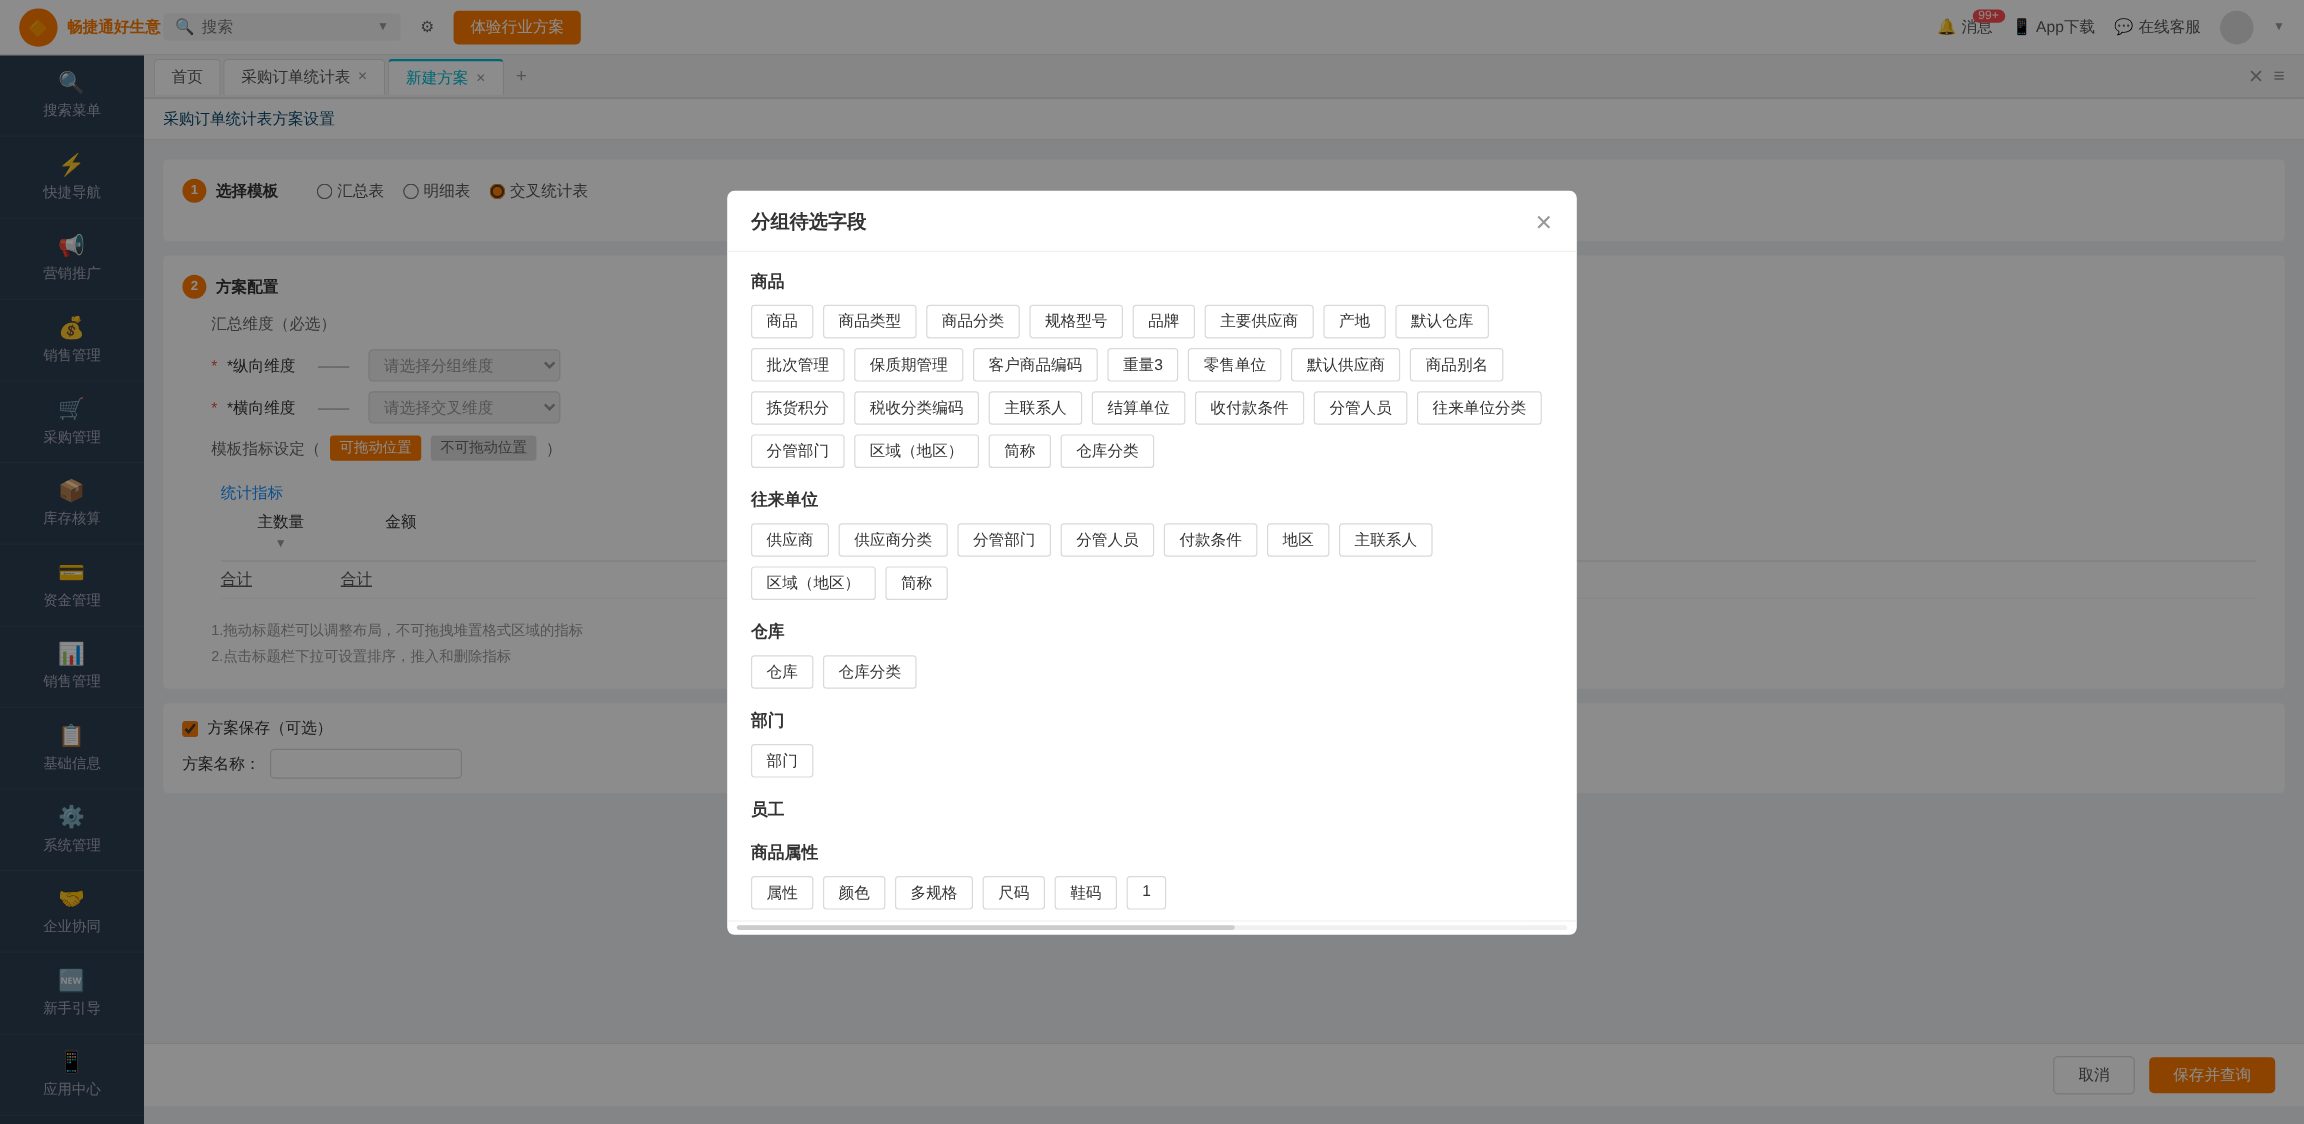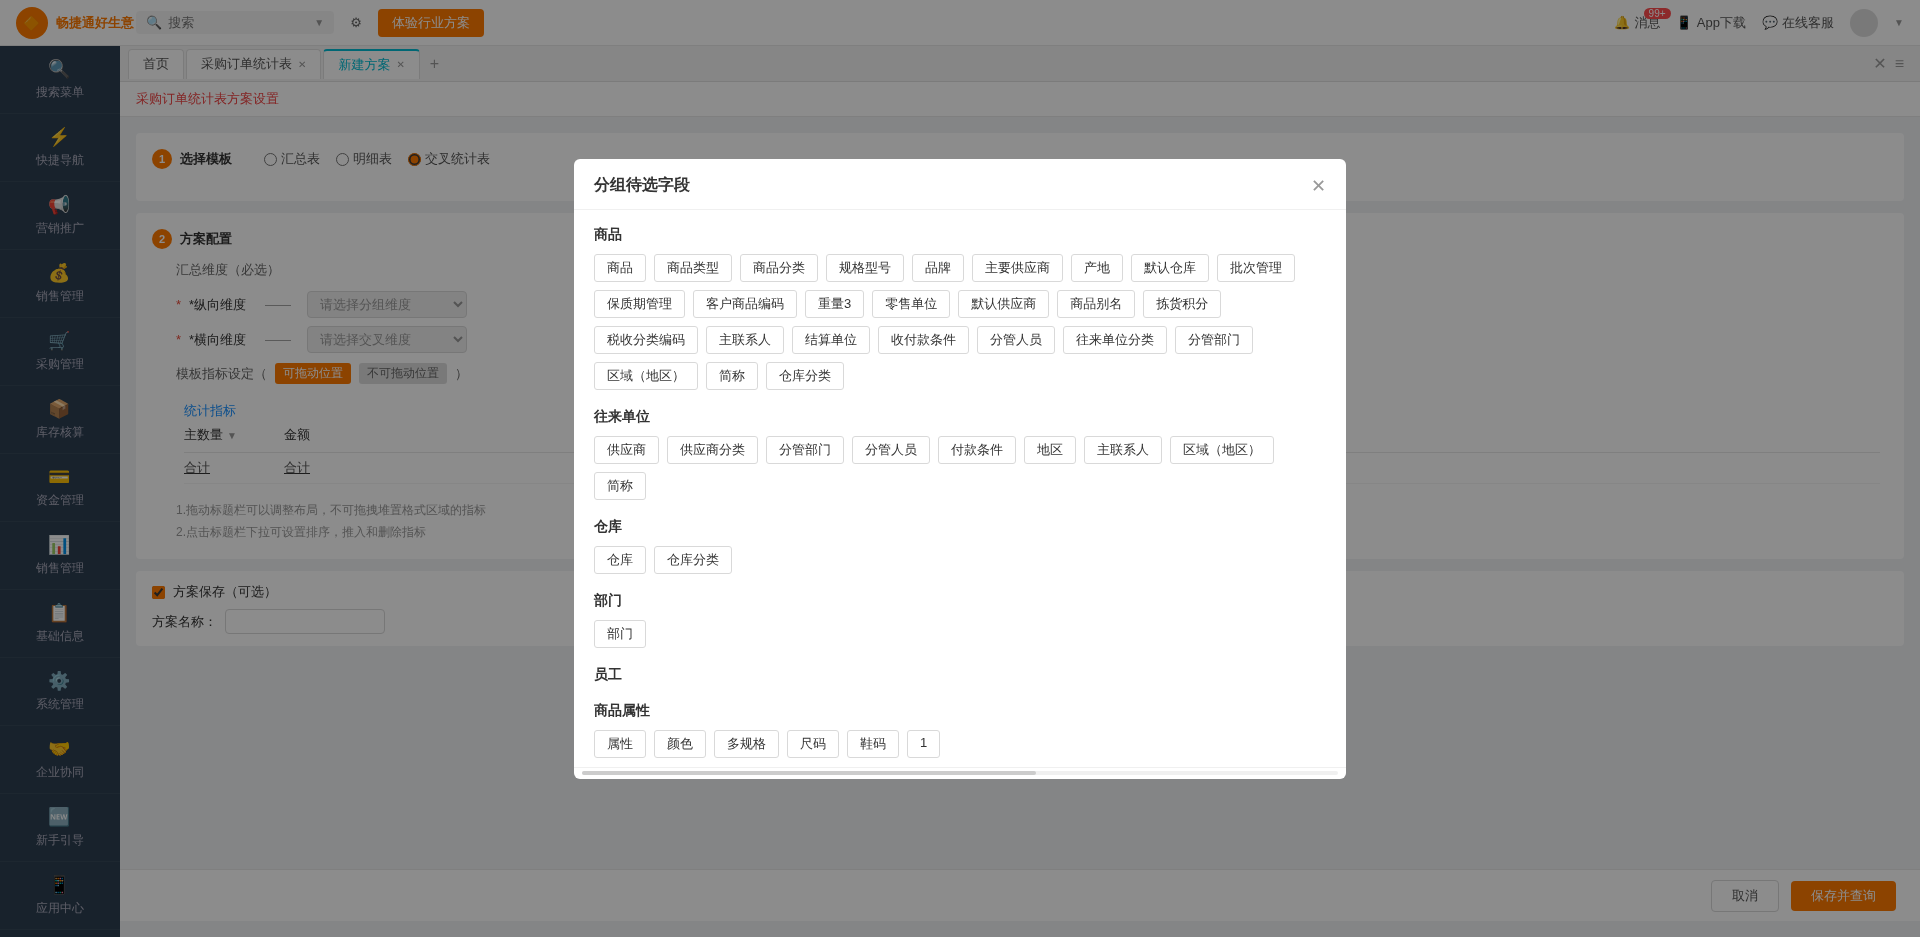--- a/index.html
+++ b/index.html
@@ -28,21 +28,21 @@
     .tab-close { color: #999; font-size: 10px; cursor: pointer; }
     .tab-add { color: #999; font-size: 16px; cursor: pointer; padding: 0 8px; }
 
     
     .sidebar { position: fixed; top: 46px; left: 0; width: 120px; bottom: 0; background: #2c3e50; display: flex; flex-direction: column; z-index: 98; }
     .sidebar-item { display: flex; flex-direction: column; align-items: center; padding: 12px 8px; cursor: pointer; color: #aab; font-size: 12px; gap: 4px; border-bottom: 1px solid rgba(255,255,255,0.05); }
     .sidebar-item .icon { font-size: 18px; color: #ccd; }
 
     
     .main-content { position: fixed; top: 82px; left: 120px; right: 0; bottom: 0; background: #f0f2f5; overflow: auto; }
-    .page-header { background: #fff; padding: 8px 16px; font-size: 13px; color: #ef4444; border-bottom: 1px solid #e8e8e8; }
+    .page-header { background: #fff; padding: 8px 16px; font-size: 13px; color: #0c4a6e; border-bottom: 1px solid #e8e8e8; }
     .content-area { padding: 16px; }
 
     
     .steps-row { display: flex; gap: 24px; margin-bottom: 16px; }
     .step { display: flex; align-items: center; gap: 8px; }
     .step-num { width: 20px; height: 20px; border-radius: 50%; background: #ff7a00; color: white; font-size: 11px; display: flex; align-items: center; justify-content: center; font-weight: bold; }
     .step-label { font-size: 13px; color: #333; font-weight: bold; }
     .step-options { display: flex; gap: 16px; align-items: center; margin-left: 8px; }
     .step-option { display: flex; align-items: center; gap: 4px; font-size: 13px; color: #555; }
     .step-option input[type=radio] { accent-color: #ff7a00; }
@@ -52,40 +52,40 @@
     .settings-row { display: flex; align-items: center; gap: 12px; margin-bottom: 12px; }
     .settings-label { font-size: 13px; color: #666; min-width: 80px; }
     .dimension-row { display: flex; align-items: center; gap: 8px; margin-bottom: 8px; }
     .dimension-select { border: 1px solid #d9d9d9; border-radius: 4px; padding: 4px 8px; color: #999; font-size: 13px; min-width: 160px; }
     .movable-btn { background: #ff7a00; color: white; border: none; border-radius: 3px; padding: 2px 8px; font-size: 12px; cursor: pointer; }
     .unmovable-btn { background: #ddd; color: #666; border: none; border-radius: 3px; padding: 2px 8px; font-size: 12px; cursor: pointer; }
 
     
     .table-area { background: #fff; border-radius: 4px; padding: 8px; }
     .table-header { display: flex; gap: 0; border-bottom: 1px solid #e8e8e8; padding-bottom: 8px; }
-    .table-col { display: flex; align-items: center; gap: 4px; font-size: 13px; color: #333; min-width: 100px; }
+    .table-col { display: flex; align-items: center; gap: 4px; font-size: 13px; color: #333; min-width: 100px; flex-direction: column; }
     .table-row-data { display: flex; gap: 0; padding: 6px 0; border-bottom: 1px solid #f5f5f5; text-decoration: underline; }
     .table-cell { font-size: 13px; color: #555; min-width: 100px; }
     .hints { color: #999; font-size: 12px; margin-top: 8px; line-height: 1.8; }
 
     
     .save-area { background: #fff; border-radius: 4px; padding: 12px 16px; margin-top: 12px; }
     .save-row { display: flex; align-items: center; gap: 8px; }
     .save-checkbox { accent-color: #ff7a00; }
     .save-label { font-size: 13px; color: #333; }
     .save-input { border: 1px solid #d9d9d9; border-radius: 4px; padding: 4px 8px; font-size: 13px; width: 160px; }
 
     
     .bottom-bar { position: fixed; bottom: 16px; left: 120px; right: 0; background: #fff; height: 52px; display: flex; align-items: center; justify-content: flex-end; padding: 0 24px; gap: 12px; border-top: 1px solid #e8e8e8; z-index: 99; }
     .cancel-btn { border: 1px solid #d9d9d9; background: #fff; border-radius: 4px; padding: 6px 20px; font-size: 13px; color: #555; cursor: pointer; }
     .save-confirm-btn { background: #ff7a00; color: white; border: none; border-radius: 4px; padding: 6px 20px; font-size: 13px; cursor: pointer; }
 
     
     .modal-overlay { position: fixed; top: 0; left: 0; right: 0; bottom: 0; background: rgba(0,0,0,0.45); z-index: 200; display: flex; align-items: center; justify-content: center; }
-    .modal { background: #fff; border-radius: 6px; width: 772px; max-height: 620px; display: flex; flex-direction: column; position: relative; }
+    .modal { background: #fff; border-radius: 6px; width: 708px; max-height: 620px; display: flex; flex-direction: column; position: relative; }
     .modal-header { display: flex; align-items: center; justify-content: space-between; padding: 16px 20px 12px; border-bottom: 1px solid #f0f0f0; }
     .modal-title { font-size: 16px; color: #333; font-weight: bold; }
     .modal-close { cursor: pointer; color: #999; font-size: 18px; }
     .modal-body { flex: 1; overflow-y: auto; padding: 16px 20px; }
     
     .modal-body::-webkit-scrollbar { width: 6px; }
     .modal-body::-webkit-scrollbar-thumb { background: #ccc; border-radius: 3px; }
 
     
     .field-group { margin-bottom: 18px; }

